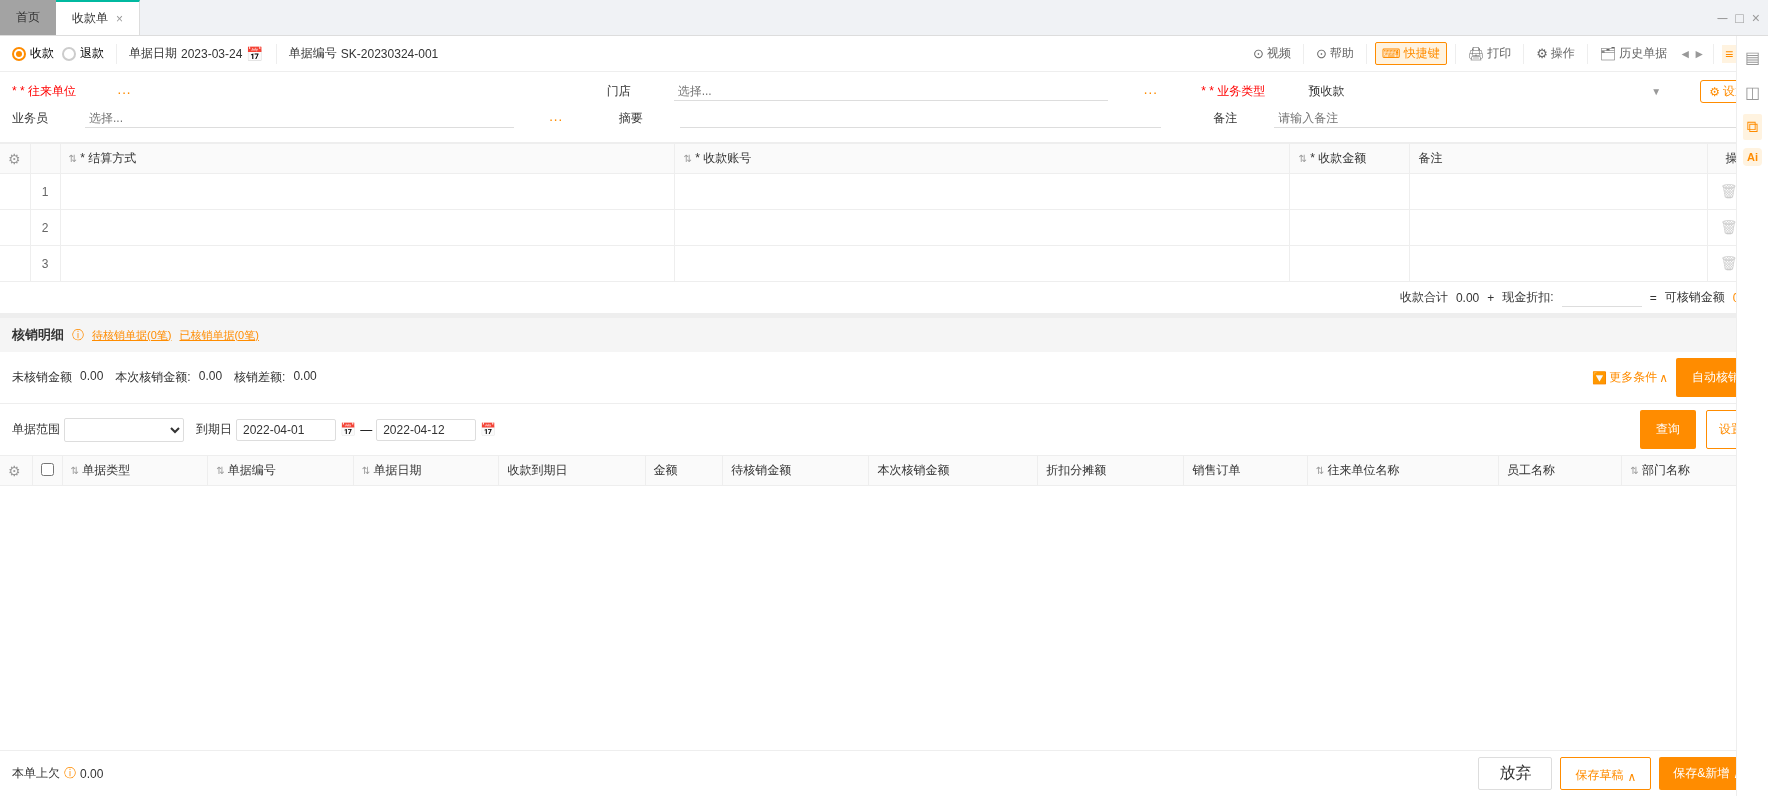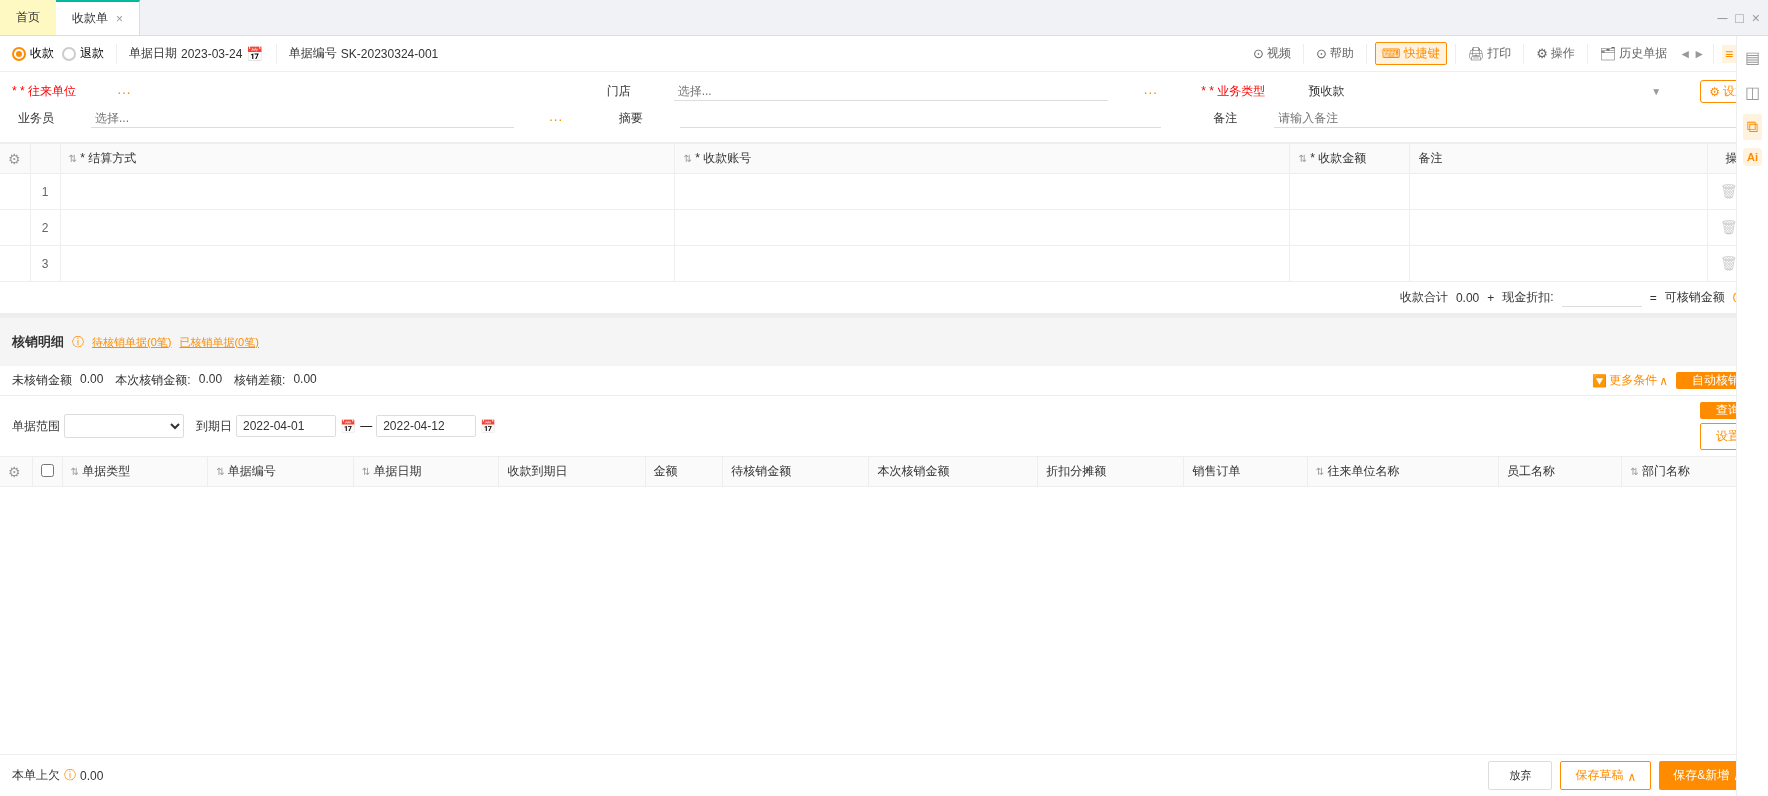--- a/index.html
+++ b/index.html
@@ -5,21 +5,21 @@
     * { box-sizing: border-box; margin: 0; padding: 0; font-family: 'Microsoft YaHei', Arial, sans-serif; font-size: 12px; }
     body { background: #f0f2f5; width: 1768px; height: 796px; overflow: hidden; }
 
     
     .tab-bar {
       display: flex; align-items: center; background: #f0f2f5; height: 36px;
       border-bottom: 1px solid #ddd; position: relative;
     }
     .tab-home {
       padding: 16px 16px; height: 100%; display: flex; align-items: center;
-      background: #fef9c3; color: #333; cursor: pointer; font-size: 13px; justify-content: center;
+      background: #a3a3a3; color: #333; cursor: pointer; font-size: 13px; justify-content: center;
     }
     .tab-active {
       padding: 0 16px; height: 100%; display: flex; align-items: center;
       background: #fff; color: #333; cursor: pointer; font-size: 13px;
       border-top: 2px solid #00b9a0; border-right: 1px solid #ddd;
     }
     .tab-close { margin-left: 8px; color: #999; font-size: 12px; cursor: pointer; }
     .tab-bar-right { margin-left: auto; display: flex; align-items: center; gap: 8px; padding-right: 8px; }
     .tab-bar-right span { color: #999; cursor: pointer; font-size: 14px; }
 
@@ -96,21 +96,21 @@
     .summary-text { color: #333; }
     .summary-value { color: #333; }
     .summary-orange { color: #ff8c00; font-weight: 500; }
     .summary-input {
       border: none; border-bottom: 1px solid #ddd; outline: none; width: 80px;
       padding: 2px 4px; text-align: right;
     }
 
     
     .section-header {
-      background: #f5f5f5; padding: 15px 12px; display: flex; align-items: center; gap: 8px;
+      background: #f5f5f5; padding: 8px 12px; display: flex; align-items: center; gap: 8px;
       border-top: 4px solid #eee; flex-shrink: 0;
     }
     .section-title { font-size: 13px; font-weight: 600; color: #333; }
     .section-tag {
       color: #ff8c00; font-size: 11px; cursor: pointer; text-decoration: underline;
     }
     .info-icon { color: #ff8c00; cursor: pointer; font-size: 12px; }
 
     
     .filter-row {
@@ -132,24 +132,24 @@
     .query-select {
       border: 1px solid #ddd; border-radius: 2px; padding: 3px 6px; outline: none;
       background: #fff; color: #333; min-width: 120px;
     }
     .query-input {
       border: 1px solid #ddd; border-radius: 2px; padding: 3px 6px; outline: none;
       background: #fff; color: #333; width: 100px;
     }
     .date-range { display: flex; align-items: center; gap: 4px; }
     .date-icon { color: #ff8c00; cursor: pointer; font-size: 13px; }
-    .query-right { margin-left: auto; display: flex; gap: 4px; flex-direction: column; }
+    .query-right { margin-left: auto; display: flex; gap: 10px; }
     .btn-primary {
       background: #ff8c00; color: #fff; border: none; border-radius: 2px;
-      padding: 0 16px; cursor: pointer; font-size: 12px;
+      padding: 11px 16px; cursor: pointer; font-size: 12px;
     }
     .btn-secondary {
       background: #fff; color: #ff8c00; border: 1px solid #ff8c00; border-radius: 2px;
       padding: 4px 12px; cursor: pointer; font-size: 12px;
     }
 
     
     .bottom-table-wrap { flex: 1; overflow: auto; background: #fff; }
     .bottom-table { width: 100%; border-collapse: collapse; }
     .bottom-table th {
@@ -161,21 +161,21 @@
     
     .footer {
       display: flex; align-items: center; padding: 6px 12px; background: #fff;
       border-top: 1px solid #eee; flex-shrink: 0;
     }
     .footer-info { color: #333; display: flex; align-items: center; gap: 4px; }
     .footer-info-icon { color: #ff8c00; cursor: pointer; }
     .footer-right { margin-left: auto; display: flex; gap: 8px; }
     .btn-discard {
       background: #fff; color: #333; border: 1px solid #ddd; border-radius: 2px;
-      padding: 5px 20px; cursor: pointer; font-size: 11px;
+      padding: 5px 20px; cursor: pointer; font-size: 16px;
     }
     .btn-save-draft {
       background: #fff; color: #ff8c00; border: 1px solid #ff8c00; border-radius: 2px;
       padding: 5px 14px; cursor: pointer; font-size: 13px;
       display: flex; align-items: flex-end; gap: 4px;
     }
     .btn-save-new {
       background: #ff8c00; color: #fff; border: none; border-radius: 2px;
       padding: 5px 14px; cursor: pointer; font-size: 13px;
       display: flex; align-items: center; gap: 4px;
@@ -301,21 +301,21 @@
         <span class="dropdown-arrow" style="margin-left: auto; padding-right: 8px;">▼</span>
         <button class="settings-btn">
           <span>⚙</span>
           <span>设置</span>
         </button>
       </div>
     </div>
     <div class="form-row">
 
       <div class="form-field" style="flex: 2;">
-        <span class="form-field-label normal" style="margin-right: 6px; margin-left: 6px;">业务员</span>
+        <span class="form-field-label normal" style="margin-right: 6px;">业务员</span>
         <input class="form-input" type="text" placeholder="选择..." style="color: rgb(204, 204, 204);">
         <span class="more-btn">···</span>
       </div>
       <div style="flex: 0 0 40px;"></div>
 
       <div class="form-field" style="flex: 2;">
         <span class="form-field-label normal" style="margin-right: 6px; margin-left: 12px;">摘要</span>
         <input class="form-input" type="text" style="flex: 1 1 0%;">
       </div>
       <div style="flex: 0 0 40px;"></div>

